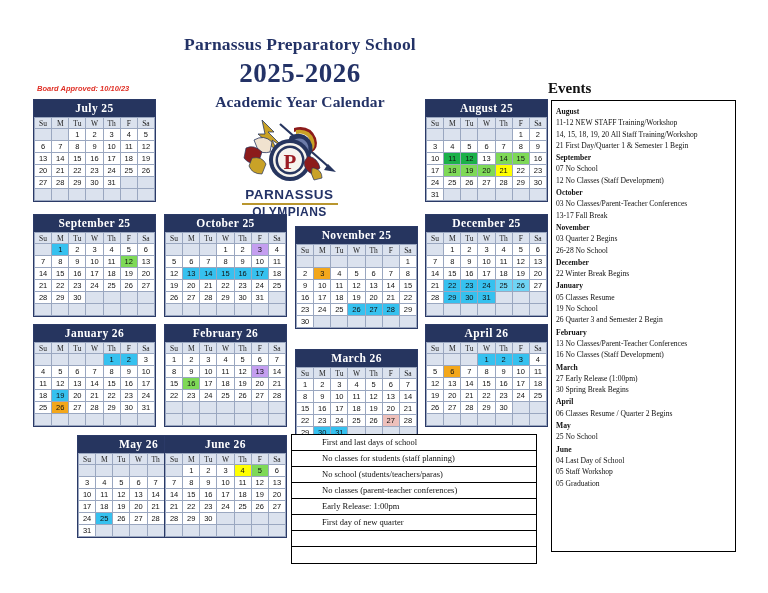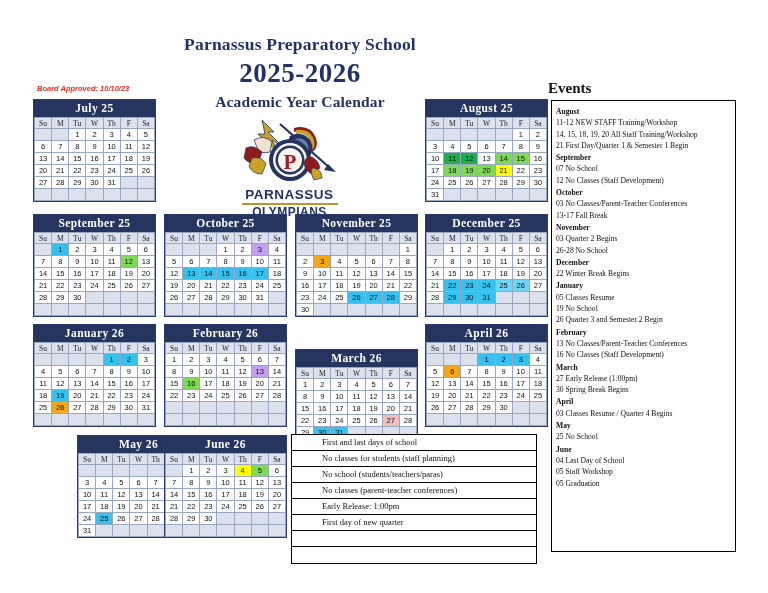--- a/index.html
+++ b/index.html
@@ -530,21 +530,21 @@
               <td class="blank">&nbsp;</td>
               <td class="blank">&nbsp;</td>
               <td class="blank">&nbsp;</td>
               <td class="blank">&nbsp;</td>
               <td class="blank">&nbsp;</td>
               <td class="blank">&nbsp;</td>
             </tr>
           </tbody>
         </table>
       </div>
-      <div class="month" style="left: 295px; top: 214px;">
+      <div class="month" style="left: 295px; top: 226px;">
         <div class="month-title">November 25</div>
         <table class="cal">
           <thead>
             <tr>
               <th>Su</th>
               <th>M</th>
               <th>Tu</th>
               <th>W</th>
               <th>Th</th>
               <th>F</th>
@@ -1171,21 +1171,21 @@
       <div class="ev-item">05 Classes Resume</div>
       <div class="ev-item">19 No School</div>
       <div class="ev-item">26 Quarter 3 and Semester 2 Begin</div>
       <div class="ev-month">February</div>
       <div class="ev-item">13 No Classes/Parent-Teacher Conferences</div>
       <div class="ev-item">16 No Classes (Staff Development)</div>
       <div class="ev-month">March</div>
       <div class="ev-item">27 Early Release (1:00pm)</div>
       <div class="ev-item">30 Spring Break Begins</div>
       <div class="ev-month">April</div>
-      <div class="ev-item">03 Classes Resume / Quarter 4 Begins</div>
+      <div class="ev-item">06 Classes Resume / Quarter 2 Begins</div>
       <div class="ev-month">May</div>
       <div class="ev-item">25 No School</div>
       <div class="ev-month">June</div>
       <div class="ev-item">04 Last Day of School</div>
       <div class="ev-item">05 Staff Workshop</div>
       <div class="ev-item">05 Graduation</div>
     </div>
 
 </div>
 

